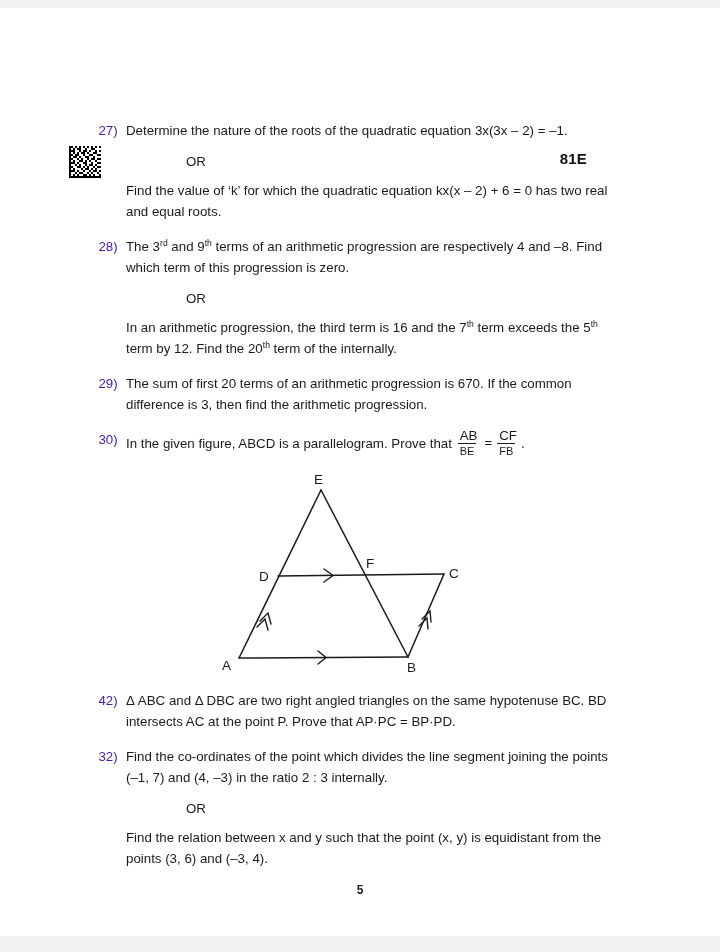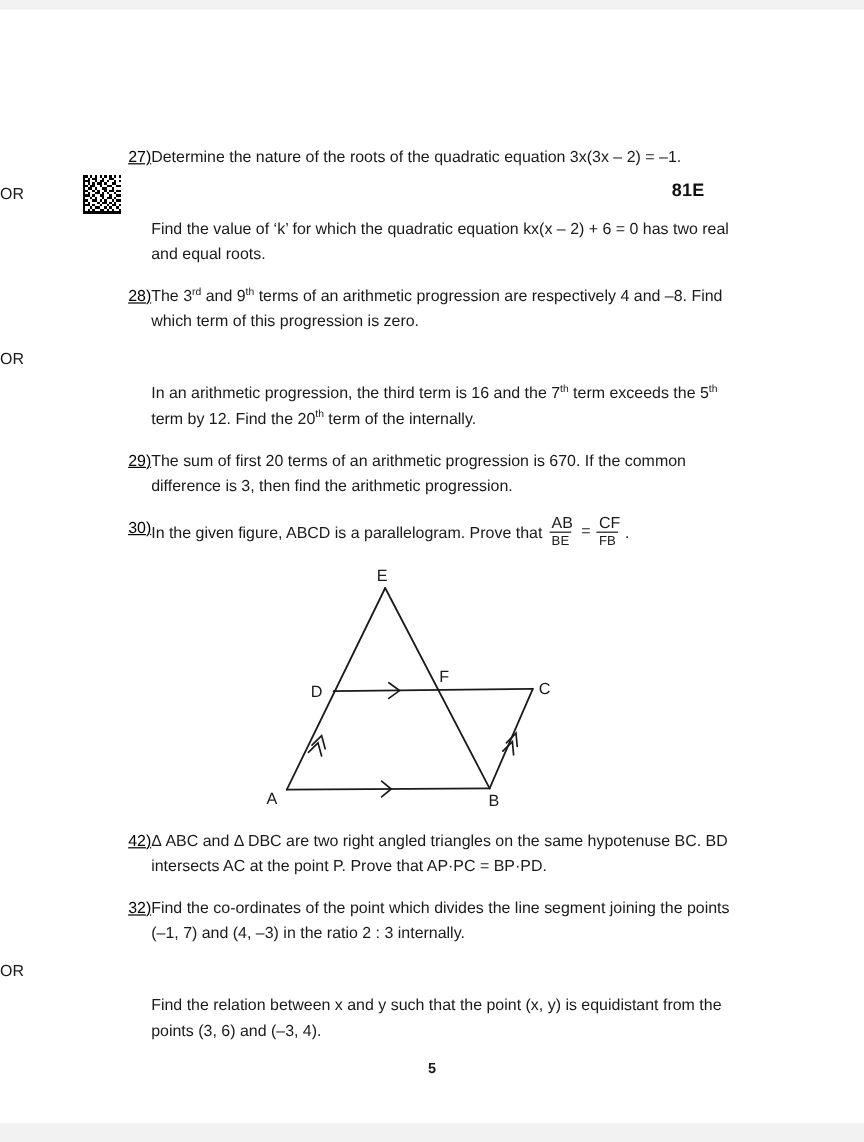--- a/index.html
+++ b/index.html
@@ -60,35 +60,35 @@
   .qrow {
     display: flex;
     align-items: flex-start;
   }
   .qnum {
     width: 36px;
     min-width: 36px;
     margin-left: 90px;
     font-size: 13.3px;
     line-height: 21px;
-    text-align: right;
-    color: #000000;
-    text-decoration: underline;
+    text-align: center;
+    color: #4c1d95;
   }
   .qtext {
     width: 494px;
     font-size: 13.3px;
     line-height: 21.5px;
     color: #1a1a1a;
     text-align: left;
   }
   .qtext.indent-only {
     margin-left: 126px;
   }
   .or {
+    margin-left: 186px;
     font-size: 13.3px;
     line-height: 21px;
     margin-top: 9px;
     margin-bottom: 8px;
     color: #1a1a1a;
   }
   sup {
     font-size: 8.6px;
     vertical-align: super;
     line-height: 0;

